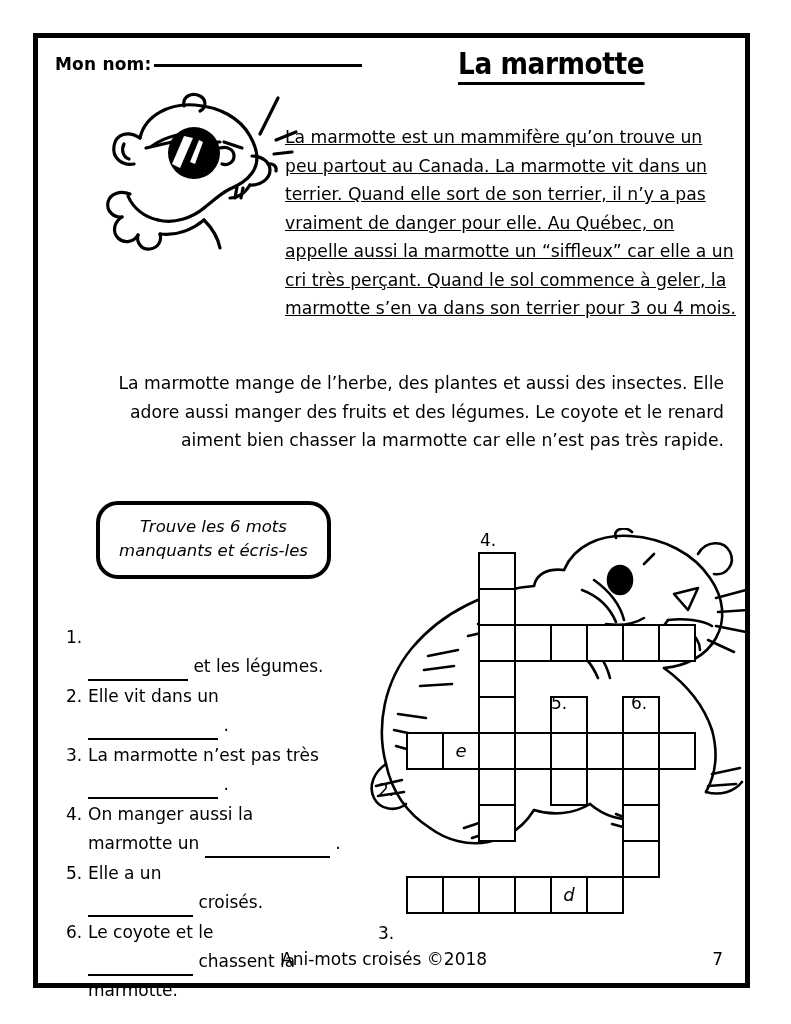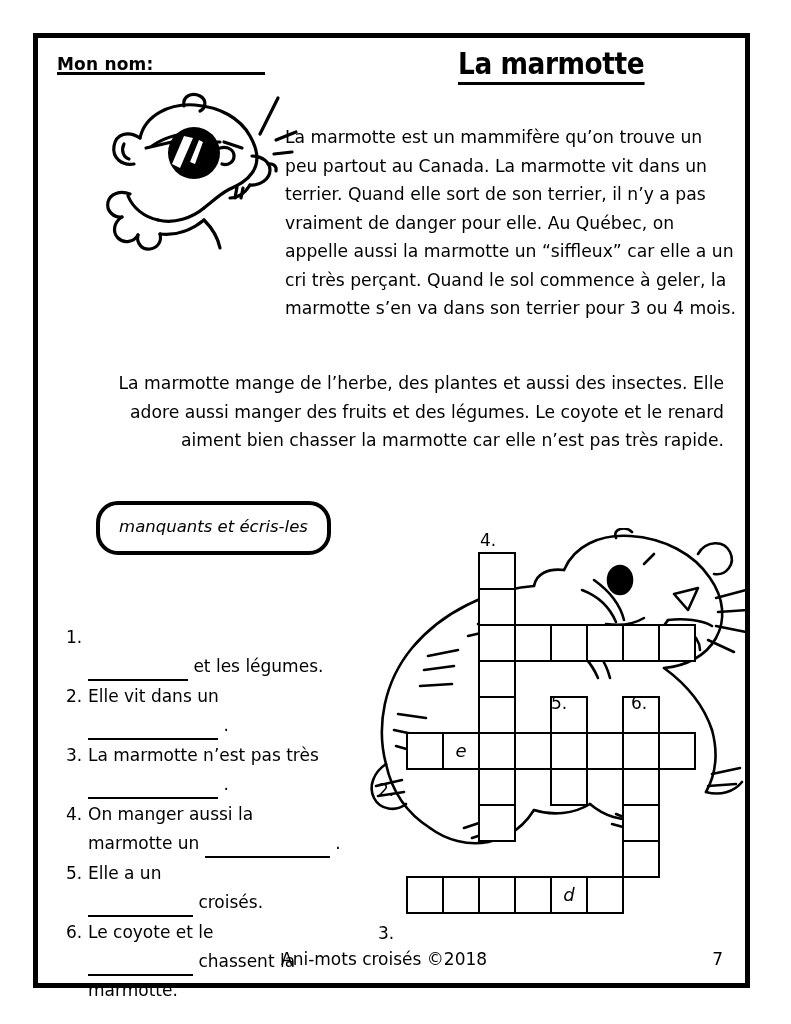--- a/index.html
+++ b/index.html
@@ -25,21 +25,20 @@
     box-sizing: border-box;
   }
 
   
   #name-row {
     position: absolute;
     left: 17px;
     top: 16px;
     display: flex;
     align-items: baseline;
-    flex-direction: column;
   }
   #name-label {
     font-family: "DejaVu Sans", sans-serif;
     font-weight: bold;
     font-size: 17px;
     letter-spacing: 0.2px;
     color: #000;
     white-space: nowrap;
   }
   #name-line {
@@ -99,20 +98,21 @@
     font-family: "DejaVu Sans", sans-serif;
     font-size: 17.2px;
     line-height: 28.5px;
     color: #000;
   }
   #para1 {
     position: absolute;
     left: 247px;
     top: 85px;
     width: 452px;
+    text-decoration: underline;
   }
   #para2 {
     position: absolute;
     left: 41px;
     top: 331px;
     width: 645px;
     text-align: right;
   }
 
   
@@ -306,20 +306,21 @@
         <path d="M192 62 L174 64"></path>
       </g>
     </svg>
   </div>
 
 
   <div id="para1" class="body-text">La marmotte est un mammifère qu’on trouve un peu partout au Canada. La marmotte vit dans un terrier. Quand elle sort de son terrier, il n’y a pas vraiment de danger pour elle. Au Québec, on appelle aussi la marmotte un “siffleux” car elle a un cri très perçant. Quand le sol commence à geler, la marmotte s’en va dans son terrier pour 3 ou 4 mois.</div>
   <div id="para2" class="body-text">La marmotte mange de l’herbe, des plantes et aussi des insectes.  Elle adore aussi manger des fruits et des légumes. Le coyote et le renard aiment bien chasser la marmotte car elle n’est pas très rapide.</div>
 
   <div id="bubble">
+    <div>Trouve les 6 mots</div>
     <div>manquants et écris-les</div>
   </div>
 
   <div id="clues">
       <div class="clue">
         <span class="clue-num">1.</span>
         <span class="clue-body"><br><span class="blank b-100"></span><span> et les légumes.</span></span>
       </div>
       <div class="clue">
         <span class="clue-num">2.</span>

